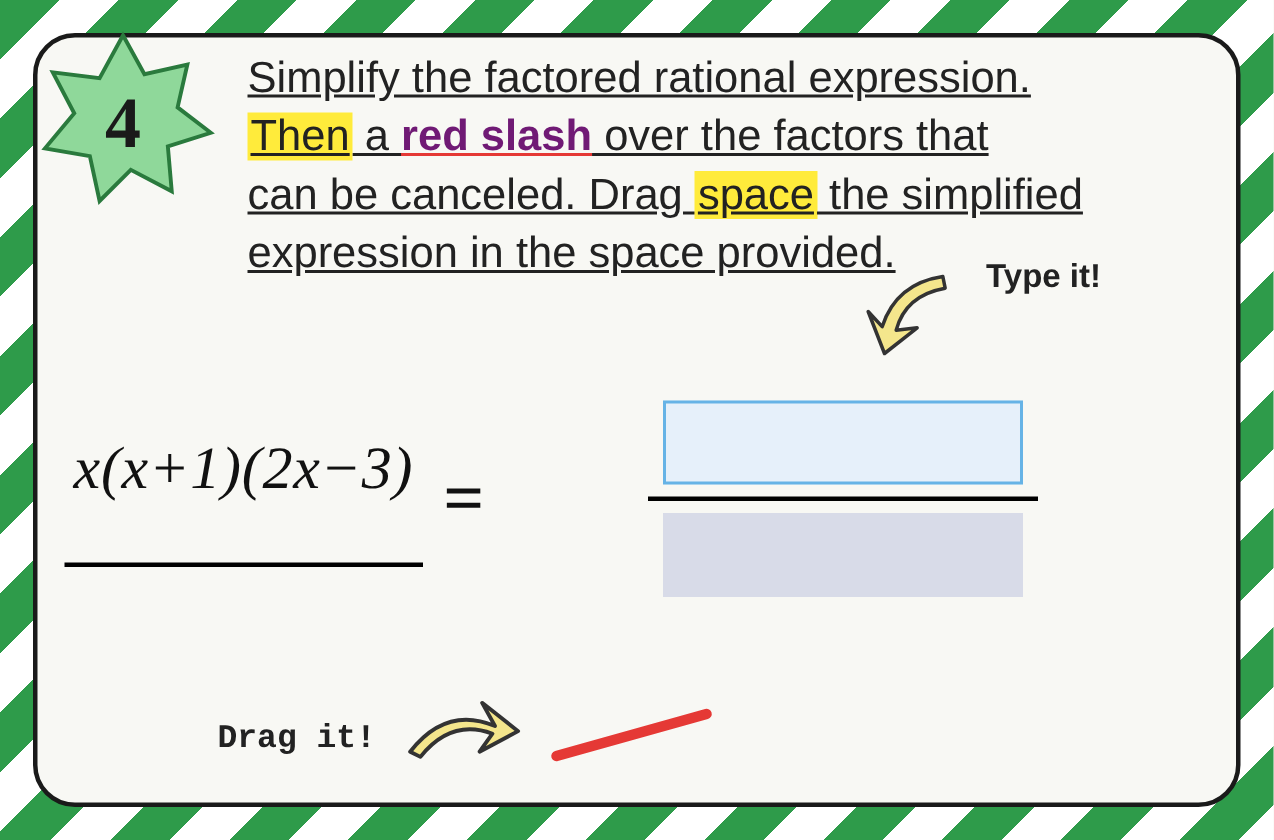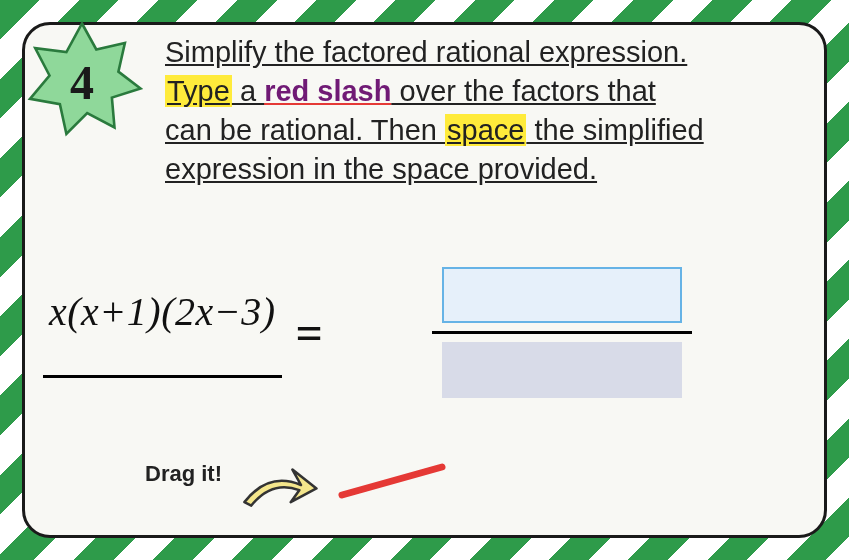--- a/index.html
+++ b/index.html
@@ -140,22 +140,23 @@
     background: #e6f0fa;
     border: 2px solid #66b3e6;
   }
 
   
   .drag-row {
     position: absolute;
     bottom: 10px;
     left: 120px;
     display: flex;
-    align-items: flex-start;
+    align-items: center;
     gap: 10px;
+    font-family: Liberation Mono, monospace;
   }
   .drag-label {
     font-size: 22px;
     font-weight: bold;
     color: #222;
   }
   .drag-arrow svg { width: 90px; height: 60px; }
   .slash svg { width: 120px; height: 40px; }
 
 </style>
@@ -168,27 +169,35 @@
     <div class="star-badge">
       <svg viewBox="0 0 100 100">
         <polygon points="50,5 61,25 83,20 78,42 95,55 73,62 75,85 54,74 38,90 33,67 10,63 25,45 14,24 38,27" fill="#8fd89a" stroke="#2a7a3d" stroke-width="2"></polygon>
       </svg>
       <div class="star-number">4</div>
     </div>
 
     <div class="instructions">
       <span>Simplify the factored rational expression.</span>
       <br>
-      <span class="hl-yellow">Type</span><span> a </span><span class="red-underline">red slash</span><span> over the factors that</span>
+      <span class="hl-yellow">Then</span><span> a </span><span class="red-underline">red slash</span><span> over the factors that</span>
       <br>
-      <span>can be rational. Then </span><span class="hl-yellow">space</span><span> the simplified</span>
+      <span>can be canceled. Drag </span><span class="hl-yellow">space</span><span> the simplified</span>
       <br>
       <span>expression in the space provided.</span>
     </div>
 
+    <div class="type-it">
+      <span class="type-arrow">
+        <svg viewBox="0 0 100 90">
+          <path d="M 70 12 Q 30 18 18 55 L 6 42 L 20 78 L 48 56 L 30 58 Q 38 28 72 22 Z" fill="#f4e68c" stroke="#333" stroke-width="3" stroke-linejoin="round"></path>
+        </svg>
+      </span>
+      <span class="type-it-label">Type it!</span>
+    </div>
 
     <div class="equation">
       <div class="lhs">
         <div class="num">x(x+1)(2x−3)</div>
         <div class="bar"></div>
       </div>
       <div class="equals">=</div>
       <div class="rhs">
         <input class="answer-box focused" value="" style="">
         <div class="bar"></div>

